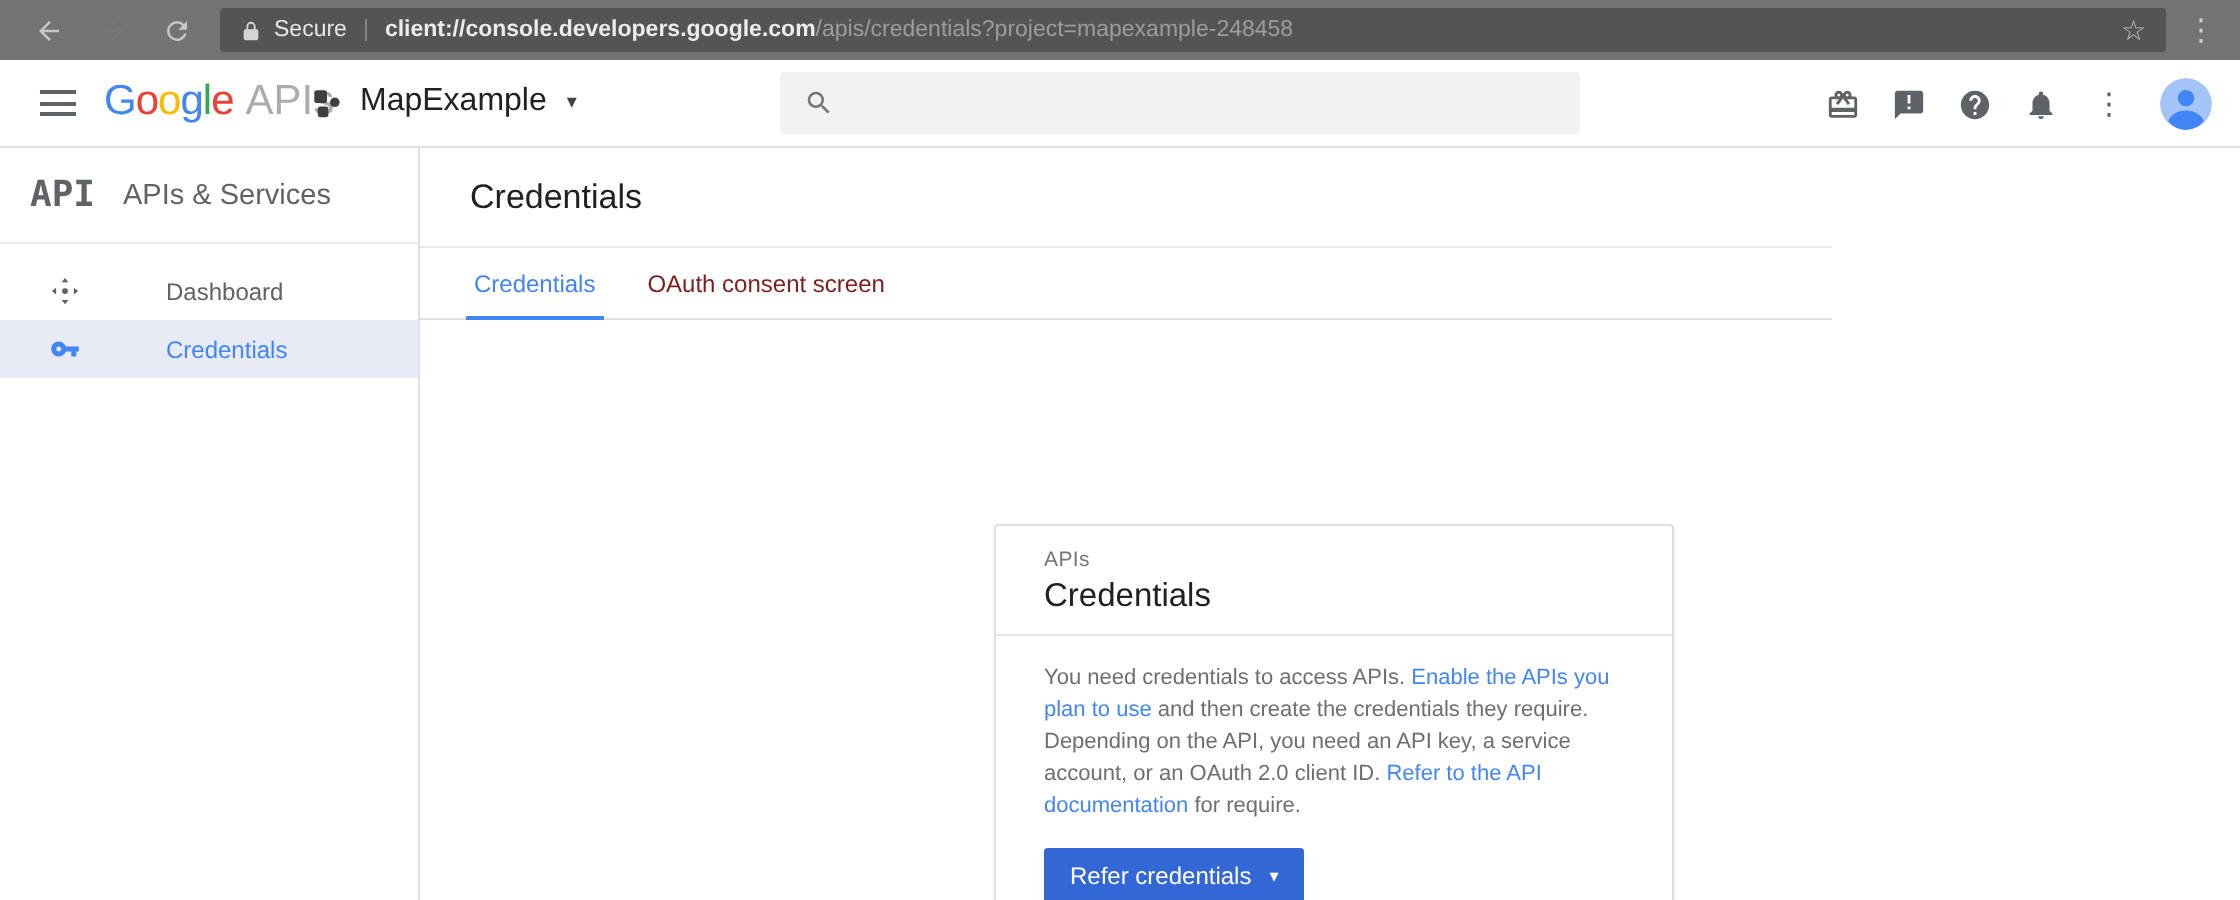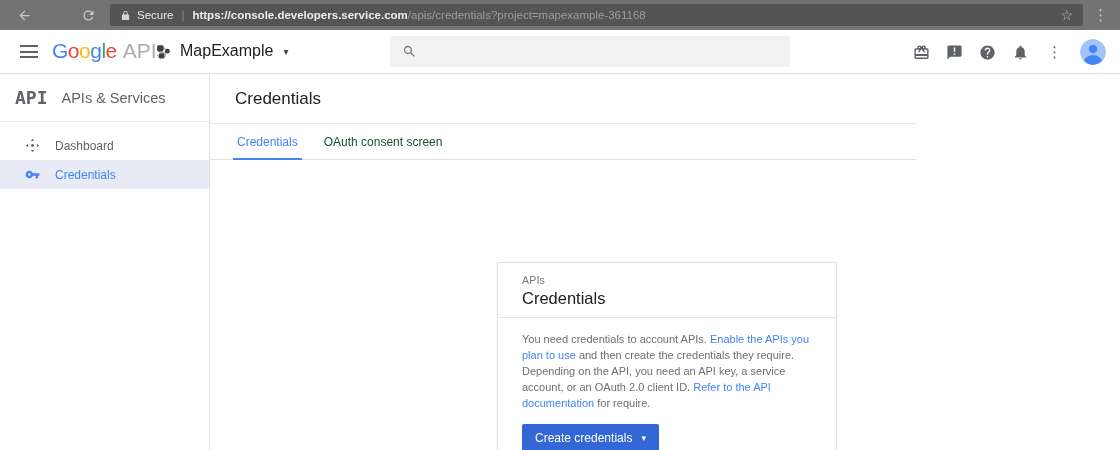--- a/index.html
+++ b/index.html
@@ -54,34 +54,34 @@
   
   .content-wrap { position:absolute; left:0; top:74px; width:916px; height:376px; display:flex; }
   .sidebar { width:210px; flex:0 0 210px; border-right:1px solid #e0e0e0; background:#fff; }
   .sidebar-header { height:48px; border-bottom:1px solid #ebebeb; display:flex;
     align-items:center; padding-left:15px; }
   .api-logo { font-family:"DejaVu Sans Mono", monospace; font-weight:bold;
     font-size:18px; color:#5f6368; margin-right:14px; }
   .sidebar-title { font-size:14.5px; color:#5f6368; }
   .sidebar-nav { padding-top:9px; }
   .nav-item { height:29px; display:flex; align-items:center; padding-left:25px;
-    cursor:pointer; }
+    cursor:pointer;gap:28px; }
   .nav-item svg { width:15px; height:15px; fill:#616161; margin-right:15px; flex:0 0 auto; }
   .nav-item .lbl { font-size:12px; color:#5f6368; }
   .nav-item.active { background:#e8eaf6; }
   .nav-item.active svg { fill:#4285F4; }
   .nav-item.active .lbl { color:#4285F4; }
 
   .main { flex:1; position:relative; background:#fff; }
   .page-header { height:50px; border-bottom:1px solid #e8e8e8; display:flex;
     align-items:center; padding-left:25px; }
   .page-title { font-size:17px; color:#212121; }
   .tabs { height:36px; border-bottom:1px solid #e0e0e0; display:flex;
     align-items:flex-end; padding-left:25px; }
-  .tab { font-size:12px; color:#14532d; padding:0 2px 10px; margin-right:22px;
+  .tab { font-size:12px; color:#7f1d1d; padding:0 2px 10px; margin-right:22px;
     cursor:pointer; position:relative; }
   .tab.active { color:#4285F4; }
   .tab.active::after { content:""; position:absolute; left:-2px; right:-2px;
     bottom:-1px; height:2px; background:#4285F4; }
 
   
   .card { position:absolute; left:287px; top:188px; width:340px; background:#fff;
     border:1px solid #dfdfdf; border-radius:2px; box-shadow:0 1px 2px rgba(0,0,0,0.07); }
   .card-header { padding:11px 24px 9px; border-bottom:1px solid #e6e6e6; }
   .card-eyebrow { font-size:10.5px; color:#757575; letter-spacing:0.2px; }
@@ -113,21 +113,21 @@
     <svg viewBox="0 0 24 24">
         <path d="M17.65 6.35A7.96 7.96 0 0 0 12 4a8 8 0 1 0 7.73 10h-2.08A6 6 0 1 1 12 6c1.66 0 3.14.69 4.22 1.78L13 11h7V4l-2.35 2.35z"></path>
       </svg>
   </span>
   <div class="addrbar">
     <svg class="lock" viewBox="0 0 24 24">
         <path d="M12 2a5 5 0 0 0-5 5v3H6a2 2 0 0 0-2 2v8a2 2 0 0 0 2 2h12a2 2 0 0 0 2-2v-8a2 2 0 0 0-2-2h-1V7a5 5 0 0 0-5-5zm-3 8V7a3 3 0 1 1 6 0v3H9z"></path>
       </svg>
     <span class="secure">Secure</span>
     <span class="addr-sep">|</span>
-    <span class="url"><span class="url-base">https://console.developers.service.com</span><span class="url-path">/apis/credentials?project=mapexample-361168</span></span>
+    <span class="url"><span class="url-base">client://console.developers.google.com</span><span class="url-path">/apis/credentials?project=mapexample-248458</span></span>
     <span class="star">☆</span>
   </div>
   <span class="menu-dots">⋮</span>
 </div>
 
 <div class="app-bar">
   <div class="hamburger">
       <i></i>
       <i></i>
       <i></i>
@@ -212,22 +212,22 @@
       <span class="tab active">Credentials</span>
       <span class="tab">OAuth consent screen</span>
     </div>
 
     <div class="card">
       <div class="card-header">
         <div class="card-eyebrow">APIs</div>
         <div class="card-title">Credentials</div>
       </div>
       <div class="card-body">
-        <div class="card-text"><span>You need credentials to account APIs. </span><span class="seg-link">Enable the APIs you plan to use</span><span> and then create the credentials they require. Depending on the API, you need an API key, a service account, or an OAuth 2.0 client ID. </span><span class="seg-link">Refer to the API documentation</span><span> for require.</span></div>
+        <div class="card-text"><span>You need credentials to access APIs. </span><span class="seg-link">Enable the APIs you plan to use</span><span> and then create the credentials they require. Depending on the API, you need an API key, a service account, or an OAuth 2.0 client ID. </span><span class="seg-link">Refer to the API documentation</span><span> for require.</span></div>
         <button class="create-btn">
-          <span>Create credentials</span>
+          <span>Refer credentials</span>
           <span class="caret">▾</span>
         </button>
       </div>
     </div>
   </div>
 
 </div>
 
 </body></html>

